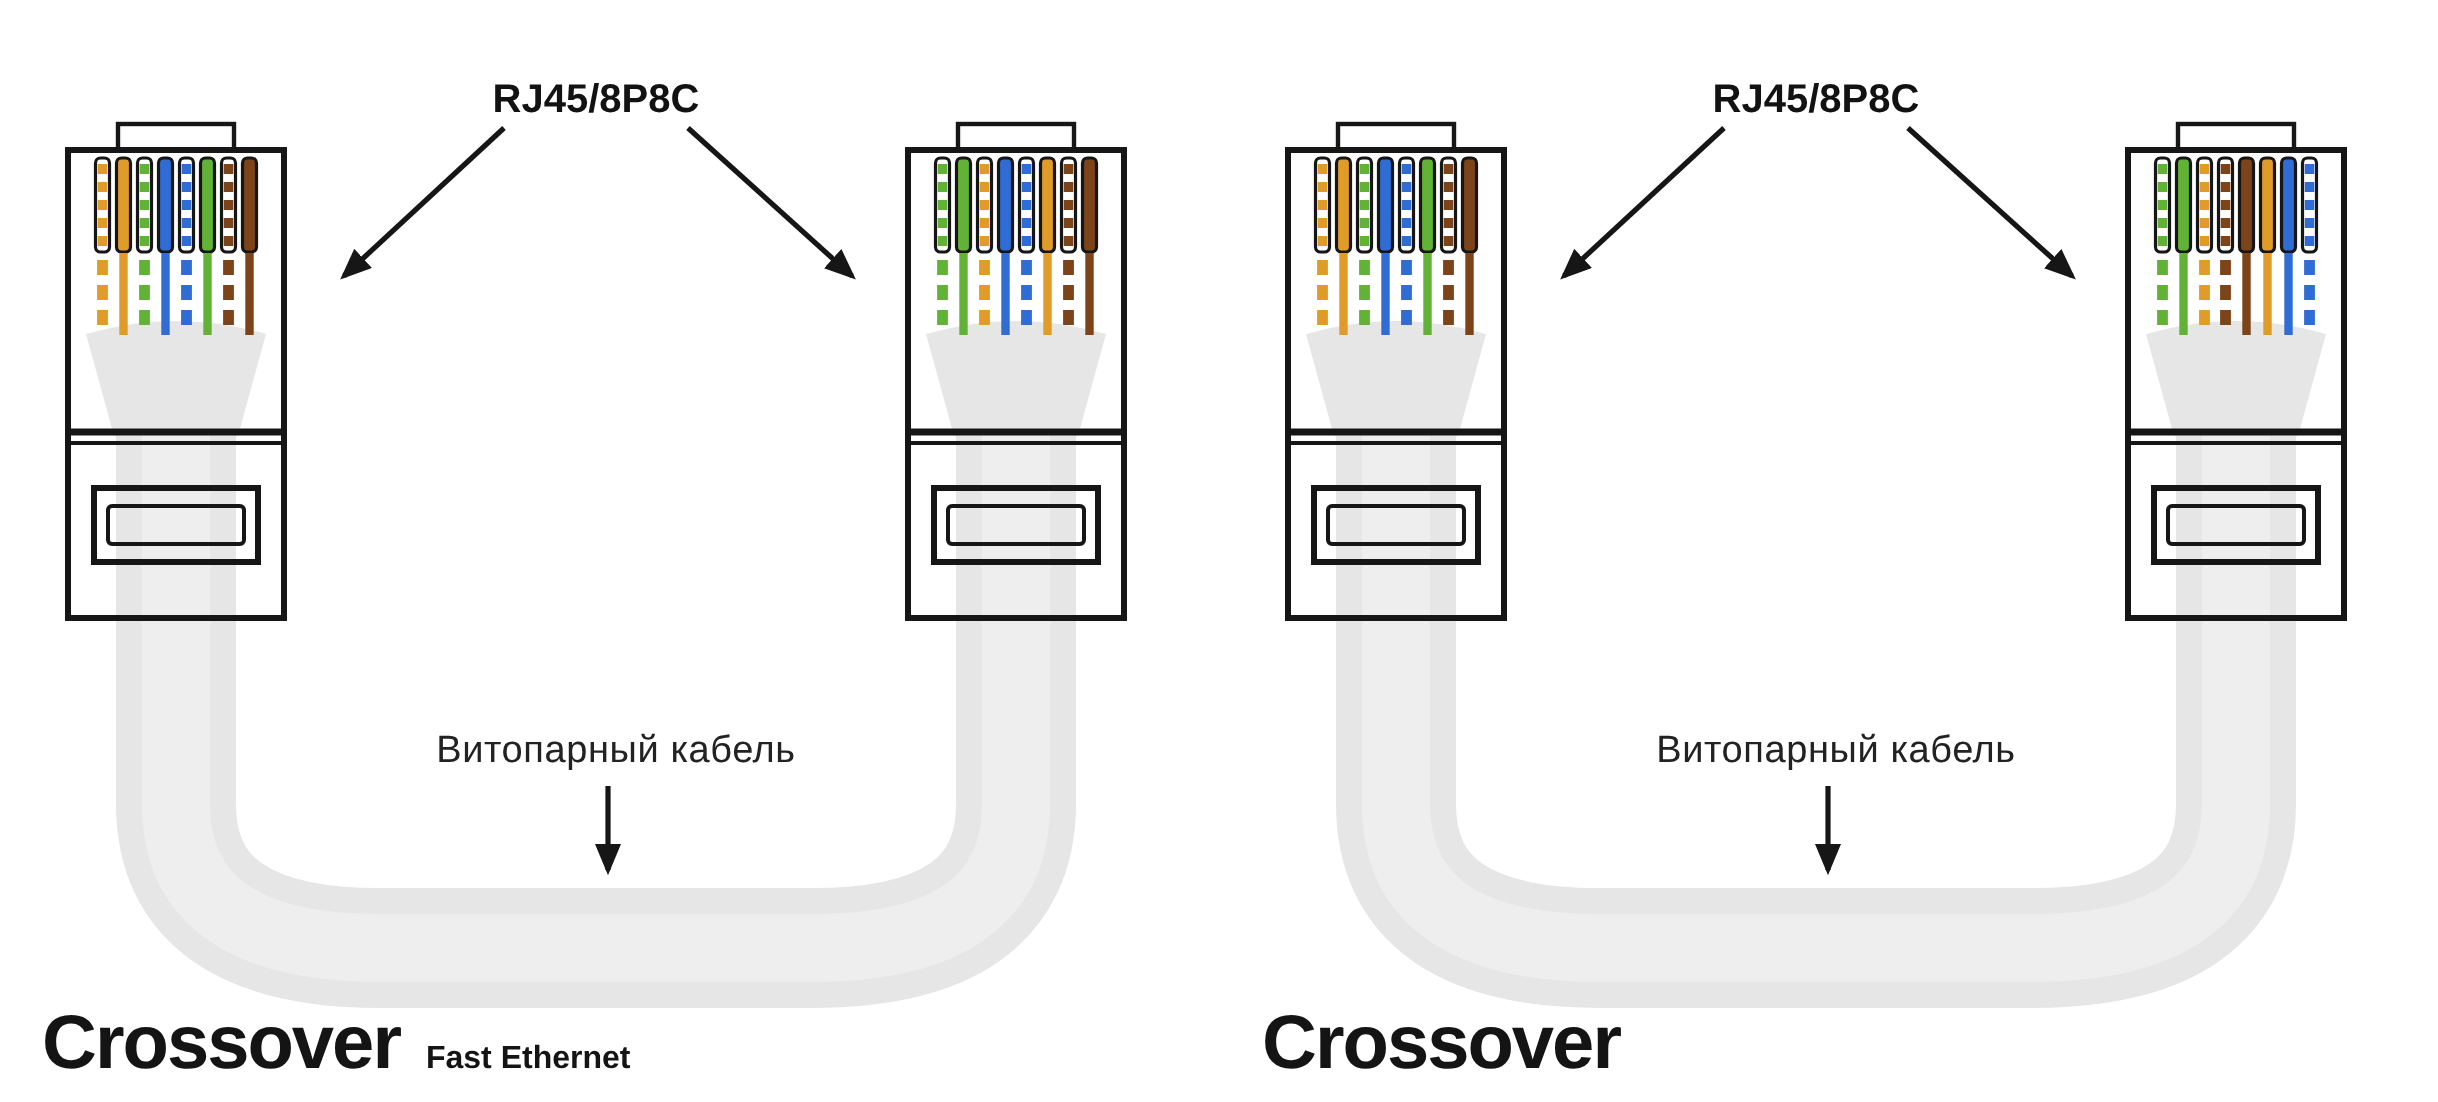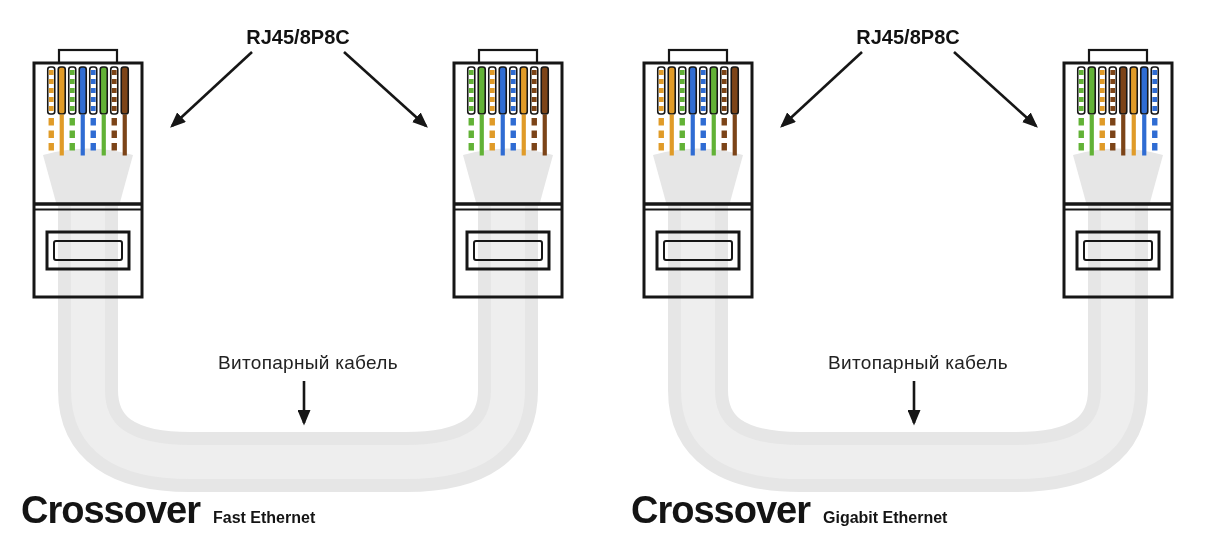--- a/index.html
+++ b/index.html
@@ -3,21 +3,21 @@
 <meta charset="utf-8">
 <style>
   html,body{margin:0;padding:0;background:#ffffff;}
   .canvas{
     position:relative;
     width:1219px;height:551px;
     background:#ffffff;
     overflow:hidden;
     font-family:"Liberation Sans", sans-serif;
   }
-  .diagram{position:absolute;top:0;width:610px;height:398px;}
+  .diagram{position:absolute;top:12px;width:610px;height:398px;}
   .diagram svg{position:absolute;left:0;top:0;width:610px;height:551px;display:block;}
   #diagram-0{left:0;}
   #diagram-1{left:610px;}
   .caption{
     position:absolute;left:21px;top:489px;
     display:flex;align-items:baseline;gap:13px;
     white-space:nowrap;
   }
   .caption .t1{
     font-size:38px;font-weight:bold;color:#141414;letter-spacing:-1px;
@@ -342,17 +342,16 @@
         <rect x="474" y="241" width="68" height="19" rx="2" fill="none" stroke="#161616" stroke-width="2"></rect>
         <rect x="454" y="63" width="108" height="234" fill="none" stroke="#161616" stroke-width="3"></rect>
         <line x1="252" y1="52" x2="172" y2="126" stroke="#161616" stroke-width="2.6" marker-end="url(#ah1)"></line>
         <line x1="344" y1="52" x2="426" y2="126" stroke="#161616" stroke-width="2.6" marker-end="url(#ah1)"></line>
         <line x1="304" y1="381" x2="304" y2="423" stroke="#161616" stroke-width="2.6" marker-end="url(#ah1)"></line>
         <text x="298" y="44" text-anchor="middle" fill="#121212" font-family="&quot;Liberation Sans&quot;, sans-serif" font-size="20" font-weight="bold">RJ45/8P8C</text>
         <text x="308" y="369" text-anchor="middle" fill="#222222" font-family="&quot;Liberation Sans&quot;, sans-serif" font-size="19" letter-spacing="0.3">Витопарный кабель</text>
       </svg>
     <div class="caption">
       <span class="t1">Crossover</span>
-      <span class="t2">Gigabit Ethernet</span>
     </div>
   </section>
 
 </div>
 
 </body></html>

